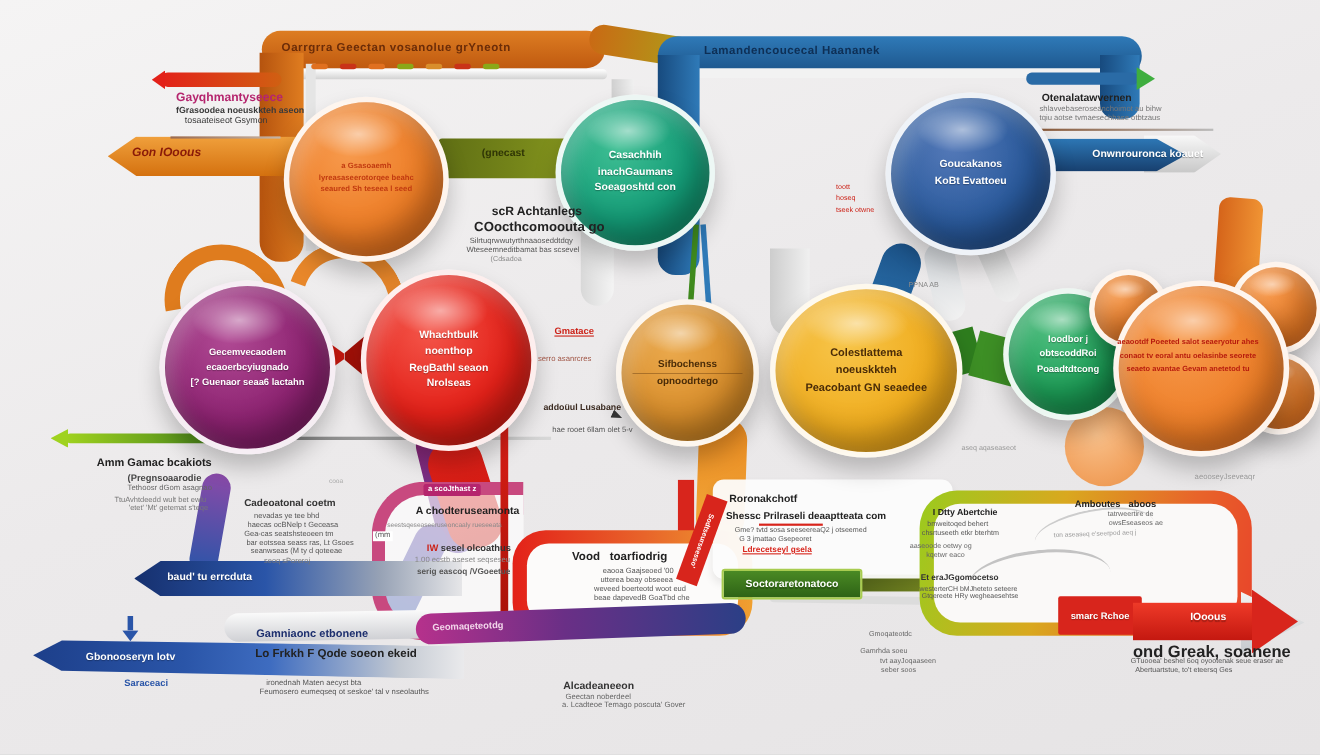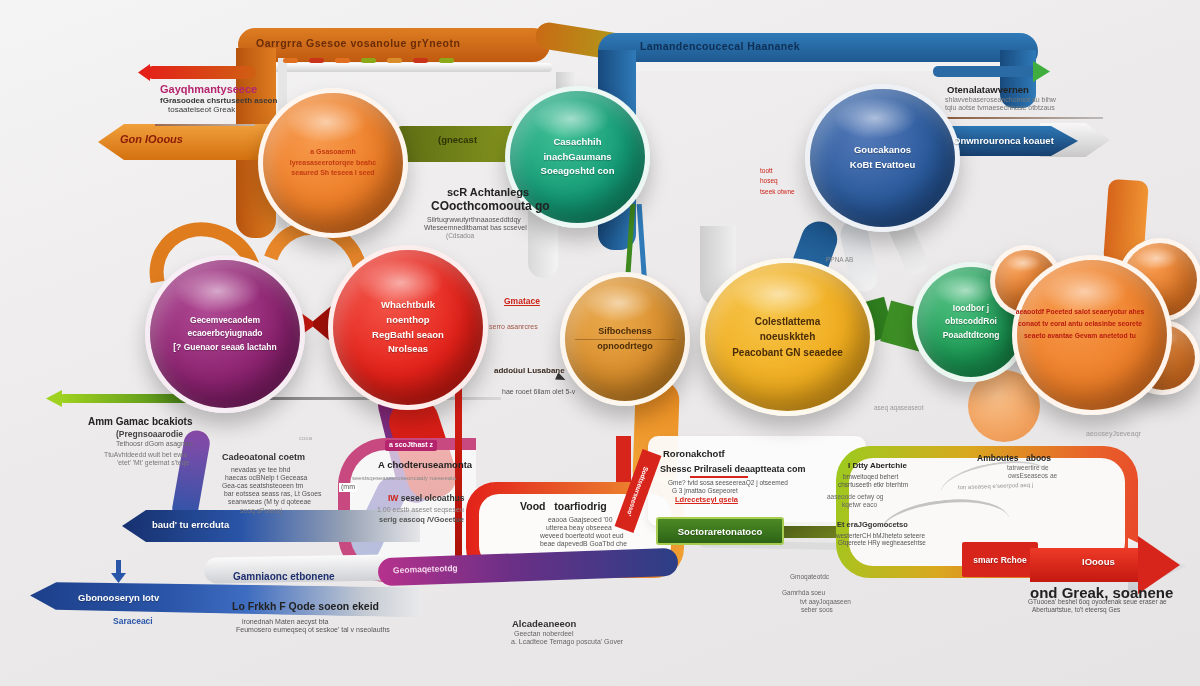--- a/index.html
+++ b/index.html
@@ -46,49 +46,49 @@
   <div class="rib" style="left:283px;top:58px;display:flex;gap:11px;">
     <div style="width:15px;height:5px;border-radius:3px;background:#e07020;"></div>
     <div style="width:15px;height:5px;border-radius:3px;background:#c93318;"></div>
     <div style="width:15px;height:5px;border-radius:3px;background:#e07020;"></div>
     <div style="width:15px;height:5px;border-radius:3px;background:#8aa818;"></div>
     <div style="width:15px;height:5px;border-radius:3px;background:#d98e2b;"></div>
     <div style="width:15px;height:5px;border-radius:3px;background:#c93318;"></div>
     <div style="width:15px;height:5px;border-radius:3px;background:#8aa818;"></div>
   </div>
   <div class="rib" style="left:600px;top:60px;width:34px;height:5px;border-radius:3px;background:#7a9a18;"></div>
-  <div class="txt" style="left:256px;top:37px;width:400px;font-size:10.5px;font-weight:bold;color:#6b2c08;letter-spacing:.5px;z-index:3;">Oarrgrra Gsesoe vosanolue grYneotn</div>
+  <div class="txt" style="left:256px;top:37px;width:400px;font-size:10.5px;font-weight:bold;color:#6b2c08;letter-spacing:.5px;z-index:3;">Oarrgrra Geectan vosanolue grYneotn</div>
 
   <div class="rib" style="left:598px;top:33px;width:440px;height:36px;border-radius:18px;background:linear-gradient(180deg,#2f7ab8,#1b5186);"></div>
   <div class="rib" style="left:624px;top:62px;width:392px;height:9px;background:#f2f2f2;border-radius:4px;"></div>
   <div class="rib" style="left:598px;top:50px;width:38px;height:200px;border-radius:0 0 16px 16px;background:linear-gradient(90deg,#174a7e,#2f7ab8);"></div>
   <div class="rib" style="left:1000px;top:50px;width:36px;height:58px;border-radius:0 0 14px 14px;background:linear-gradient(90deg,#174a7e,#2f7ab8);"></div>
   <div class="rib" style="left:933px;top:66px;width:102px;height:11px;border-radius:5px;background:#2a6ba6;"></div>
   <div class="rib" style="left:1033px;top:61px;width:17px;height:21px;clip-path:polygon(0 0,100% 50%,0 100%);background:#3fae3f;"></div>
   <div class="txt" style="left:640px;top:40px;font-size:10.5px;font-weight:bold;color:#0e2f55;letter-spacing:.4px;z-index:3;">Lamandencoucecal Haananek</div>
 
   <div class="rib3" style="left:146px;top:66px;width:110px;height:13px;border-radius:7px;background:linear-gradient(90deg,#e32119,#d06012);"></div>
   <div class="rib3" style="left:138px;top:64px;width:12px;height:17px;clip-path:polygon(100% 0,0 50%,100% 100%);background:#e32119;"></div>
   <div class="txt" style="left:160px;top:83px;font-size:11px;font-weight:bold;color:#b5256e;">Gayqhmantyseece</div>
-  <div class="txt" style="left:160px;top:96px;font-size:8px;color:#3a3a3a;font-weight:bold;">fGrasoodea chsrtuseeth aseon</div>
-  <div class="txt" style="left:168px;top:105px;font-size:8px;color:#3a3a3a;">tosaateiseot Greak</div>
+  <div class="txt" style="left:160px;top:96px;font-size:8px;color:#3a3a3a;font-weight:bold;">fGrasoodea noeuskkteh aseon</div>
+  <div class="txt" style="left:168px;top:105px;font-size:8px;color:#3a3a3a;">tosaateiseot Gsymon</div>
   <div class="rib3" style="left:155px;top:124px;width:100px;height:2px;background:linear-gradient(90deg,#9a6a50,#c5b5a8);"></div>
   <div class="rib" style="left:98px;top:124px;width:238px;height:36px;clip-path:polygon(0 50%,26px 0,100% 0,100% 100%,26px 100%);background:linear-gradient(180deg,#f0a03c,#d4710f);"></div>
   <div class="txt" style="left:120px;top:133px;font-size:11px;font-weight:bold;color:#8a1a08;font-style:italic;">Gon IOoous</div>
 
   <div class="rib3" style="left:398px;top:126px;width:140px;height:36px;background:linear-gradient(90deg,#5f6e14,#8a9b1f);border-radius:4px;"></div>
   <div class="txt" style="left:438px;top:134px;font-size:9.5px;font-weight:bold;color:#2f3505;">(gnecast</div>
 
   <div class="txt" style="left:947px;top:84px;font-size:9.5px;font-weight:bold;color:#222;">Otenalatawvernen</div>
   <div class="txt" style="left:945px;top:96px;font-size:7px;color:#777;">shlavvebaseroseanchoimot au bihw</div>
   <div class="txt" style="left:945px;top:104px;font-size:7px;color:#777;">tqiu aotse tvmaesechhase otbtzaus</div>
   <div class="rib3" style="left:945px;top:117px;width:158px;height:2px;background:linear-gradient(90deg,#8a5a3a,#bbbbbb);"></div>
   <div class="rib" style="left:1040px;top:123px;width:70px;height:34px;clip-path:polygon(0 0,65% 0,100% 50%,65% 100%,0 100%);background:linear-gradient(180deg,#f8f8f8,#c8c8c8);"></div>
   <div class="rib3" style="left:943px;top:126px;width:135px;height:30px;clip-path:polygon(0 0,80% 0,100% 50%,80% 100%,0 100%);background:linear-gradient(180deg,#2d77b5,#173f6e);"></div>
-  <div class="txt w" style="left:953px;top:135px;font-size:9.5px;">Onwnrouronca koauet</div>
+  <div class="txt w" style="left:953px;top:135px;font-size:9.5px;padding-left:40px;">Onwnrouronca koauet</div>
 
   <div class="rib" style="left:528px;top:200px;width:30px;height:78px;border-radius:0 0 15px 15px;background:linear-gradient(90deg,#d8d8d8,#f4f4f4);"></div>
   <div class="rib" style="left:627px;top:204px;width:5px;height:96px;background:#3f8a1e;transform:rotate(4deg);"></div>
   <div class="rib" style="left:640px;top:204px;width:5px;height:96px;background:#2f7ab8;transform:rotate(-4deg);"></div>
   <div class="rib" style="left:700px;top:226px;width:36px;height:80px;border-radius:0 0 18px 18px;background:linear-gradient(90deg,#cdcdcd,#f0f0f0);"></div>
   <div class="rib" style="left:793px;top:220px;width:36px;height:84px;border-radius:18px;background:linear-gradient(180deg,#1b5186,#2f7ab8);transform:rotate(20deg);"></div>
   <div class="rib" style="left:845px;top:220px;width:28px;height:72px;border-radius:14px;background:linear-gradient(180deg,#d0d4d8,#f2f2f2);transform:rotate(-12deg);"></div>
   <div class="rib" style="left:896px;top:214px;width:24px;height:62px;border-radius:12px;background:linear-gradient(180deg,#cfcfcf,#eeeeee);transform:rotate(-24deg);"></div>
   <div class="rib" style="left:1106px;top:180px;width:40px;height:84px;border-radius:10px;background:linear-gradient(90deg,#d5641a,#f09434);transform:rotate(4deg);"></div>
 
@@ -226,21 +226,21 @@
   <div class="txt" style="left:520px;top:500px;font-size:10.5px;font-weight:bold;color:#222;white-space:pre;">Vood   toarfiodrig</div>
   <div class="txt" style="left:548px;top:516px;font-size:6.8px;color:#555;">eaooa Gaajseoed '00</div>
   <div class="txt" style="left:546px;top:524px;font-size:6.8px;color:#555;">utterea beay obseeea</div>
   <div class="txt" style="left:540px;top:532px;font-size:6.8px;color:#555;">weveed boerteotd woot eud</div>
   <div class="txt" style="left:540px;top:540px;font-size:6.8px;color:#555;">beae dapevedB GoaTbd che</div>
 
   <div class="rib3" style="left:204px;top:556px;width:195px;height:26px;border-radius:13px;background:linear-gradient(180deg,#fafafa,#cfd0d4);transform:rotate(-1deg);"></div>
   <div class="rib3" style="left:378px;top:553px;width:300px;height:28px;border-radius:14px;background:linear-gradient(90deg,#b6318c,#6a2f86 45%,#2b3f86);transform:rotate(-2deg);"></div>
   <div class="txt" style="left:233px;top:571px;font-size:10px;font-weight:bold;color:#1d2f6e;">Gamniaonc etbonene</div>
   <div class="txt" style="left:393px;top:564px;font-size:8.5px;font-weight:bold;color:#f2d5ea;transform:rotate(-2deg);">Geomaqeteotdg</div>
-  <div class="txt" style="left:232px;top:600px;font-size:10.5px;font-weight:bold;color:#222;">Lo Frkkh F Qode soeon ekeid</div>
+  <div class="txt" style="left:232px;top:588px;font-size:10.5px;font-weight:bold;color:#222;">Lo Frkkh F Qode soeon ekeid</div>
   <div class="txt" style="left:242px;top:618px;font-size:7px;color:#555;">ironednah Maten aecyst bta</div>
   <div class="txt" style="left:236px;top:626px;font-size:7px;color:#555;">Feumosero eumeqseq ot seskoe' tal v nseolauths</div>
   <div class="txt" style="left:512px;top:618px;font-size:9.5px;font-weight:bold;color:#333;">Alcadeaneeon</div>
   <div class="txt" style="left:514px;top:630px;font-size:7px;color:#666;">Geectan noberdeel</div>
   <div class="txt" style="left:511px;top:638px;font-size:7px;color:#666;">a. Lcadteoe Temago poscuta' Gover</div>
 
   <div class="rib3" style="left:178px;top:430px;width:26px;height:92px;border-radius:13px;background:linear-gradient(180deg,#8a4aa8,#2a55a8);transform:rotate(10deg);"></div>
   <div class="rib3" style="left:122px;top:510px;width:298px;height:32px;clip-path:polygon(0 50%,24px 0,100% 0,100% 100%,24px 100%);background:linear-gradient(90deg,#16306e,#2a55a8 40%,#97a2b5 75%,#e6e6e8);"></div>
   <div class="txt w" style="left:152px;top:519px;font-size:9.5px;">baud' tu errcduta</div>
   <div class="rib3" style="left:116px;top:560px;width:5px;height:13px;background:#2a55a8;"></div>

